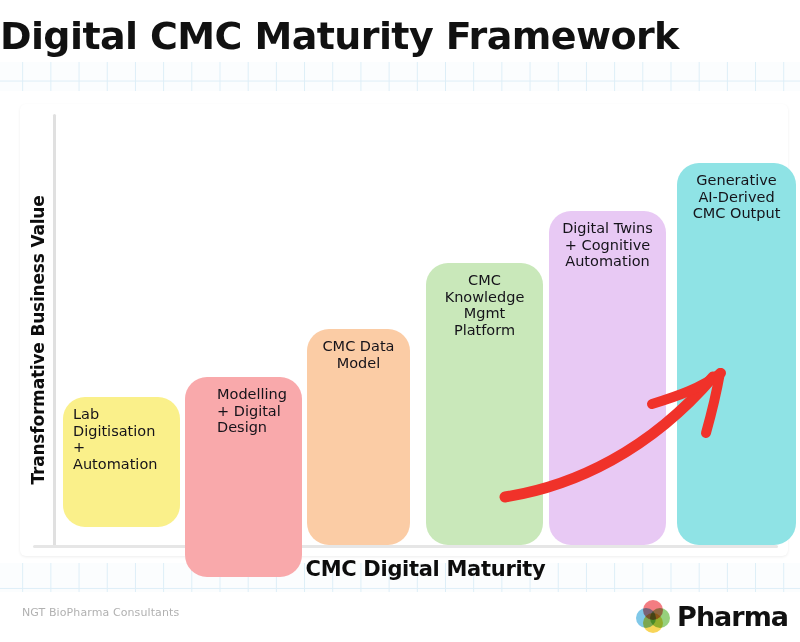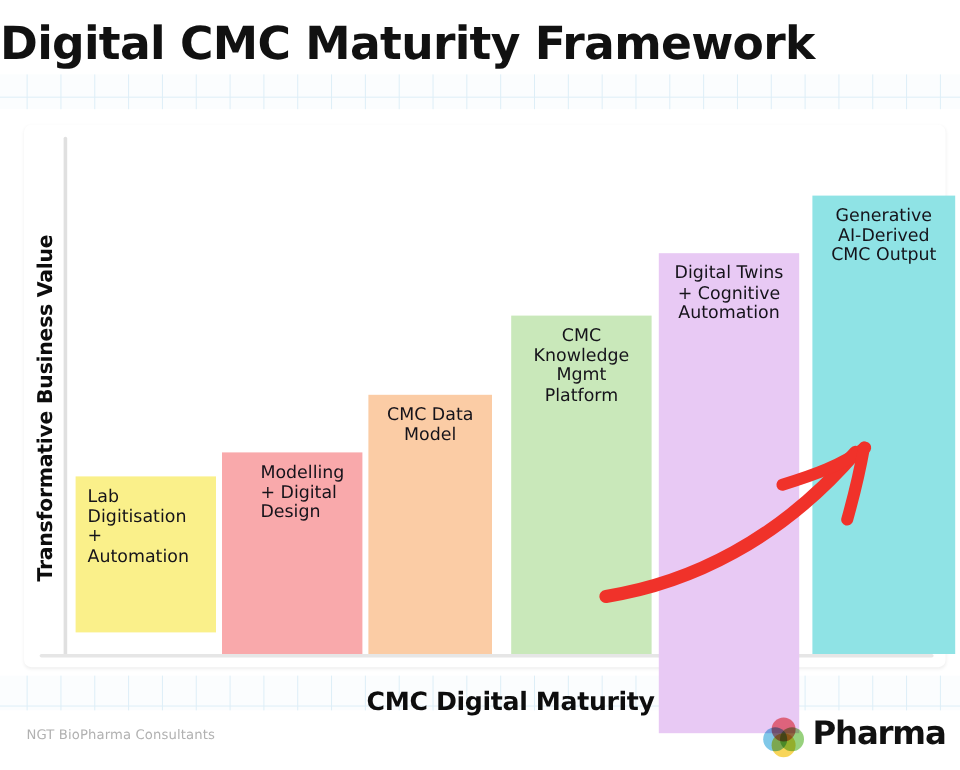--- a/index.html
+++ b/index.html
@@ -102,32 +102,32 @@
     left: 53px;
     top: 557px;
     width: 745px;
     text-align: center;
     font-family: "DejaVu Sans", sans-serif;
     font-weight: 700;
     font-size: 21px;
     letter-spacing: -0.3px;
     color: #0d0d0d;
     white-space: nowrap;
-    margin-top: 16px;
   }
 
   
   .bars-layer {
     position: absolute;
     left: 0; top: 0; width: 800px; height: 642px;
   }
   .bar {
     position: absolute;
     box-sizing: border-box;
     padding: 9px 10px 0 10px;
+    border-radius: 22px;
   }
   .bar-label {
     font-family: "DejaVu Sans", sans-serif;
     font-size: 14.5px;
     line-height: 1.14;
     font-weight: 400;
     color: #15131a;
     white-space: pre-line;
   }
   .align-left   .bar-label { text-align: left; }
@@ -151,20 +151,21 @@
     color: #b1b1b1;
     letter-spacing: 0.1px;
     white-space: nowrap;
   }
   .brand {
     position: absolute;
     right: 12px;
     top: 598px;
     height: 36px;
     display: flex;
+    align-items: center;
     gap: 7px;
   }
   .brand-mark {
     width: 34px;
     height: 32px;
     position: relative;
     flex: 0 0 auto;
   }
   .brand-mark span {
     position: absolute;
@@ -213,36 +214,36 @@
   <div class="y-axis-title">Transformative Business Value</div>
   <div class="x-axis-title">CMC Digital Maturity</div>
 
   <div class="bars-layer" id="bars-layer">
       <div class="bar align-left" style="left: 63px; top: 397px; width: 117px; height: 130px; background: rgb(250, 240, 138);">
         <div class="bar-label">Lab
 Digitisation
 +
 Automation</div>
       </div>
-      <div class="bar align-left" style="left: 185px; top: 377px; width: 117px; height: 168px; background: rgb(249, 169, 171); padding-left: 32px;">
+      <div class="bar align-left" style="left: 185px; top: 377px; width: 117px; height: 200px; background: rgb(249, 169, 171); padding-left: 32px;">
         <div class="bar-label">Modelling
 + Digital
 Design</div>
       </div>
       <div class="bar align-center" style="left: 307px; top: 329px; width: 103px; height: 216px; background: rgb(251, 204, 165);">
         <div class="bar-label">CMC Data
 Model</div>
       </div>
       <div class="bar align-center" style="left: 426px; top: 263px; width: 117px; height: 282px; background: rgb(201, 232, 186);">
         <div class="bar-label">CMC
 Knowledge
 Mgmt
 Platform</div>
       </div>
-      <div class="bar align-center" style="left: 549px; top: 211px; width: 117px; height: 400px; background: rgb(232, 201, 244);">
+      <div class="bar align-center" style="left: 549px; top: 211px; width: 117px; height: 334px; background: rgb(232, 201, 244);">
         <div class="bar-label">Digital Twins
 + Cognitive
 Automation</div>
       </div>
       <div class="bar align-center" style="left: 677px; top: 163px; width: 119px; height: 382px; background: rgb(143, 227, 229);">
         <div class="bar-label">Generative
 AI-Derived
 CMC Output</div>
       </div>
     </div>

